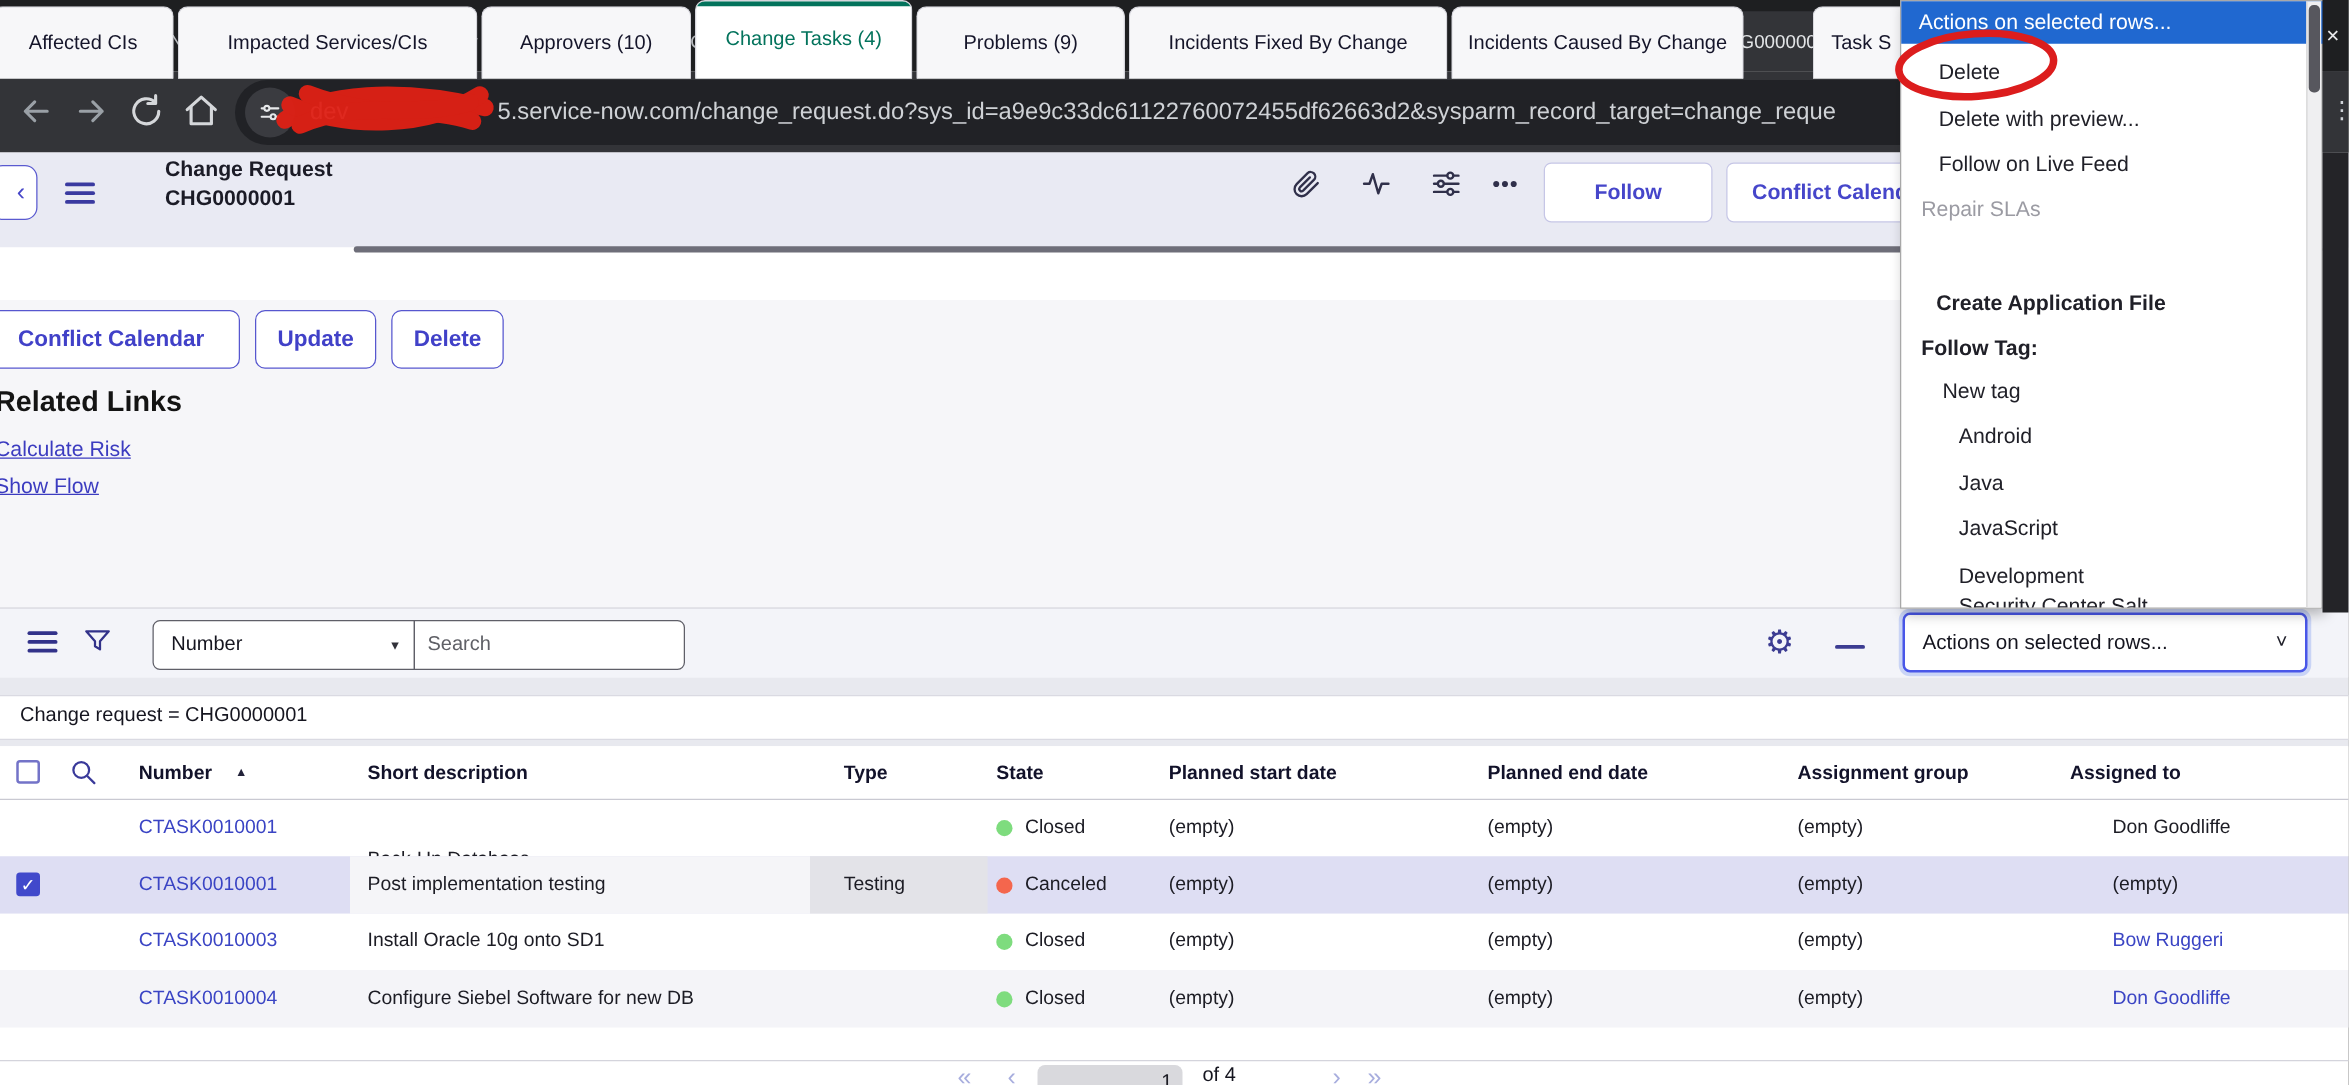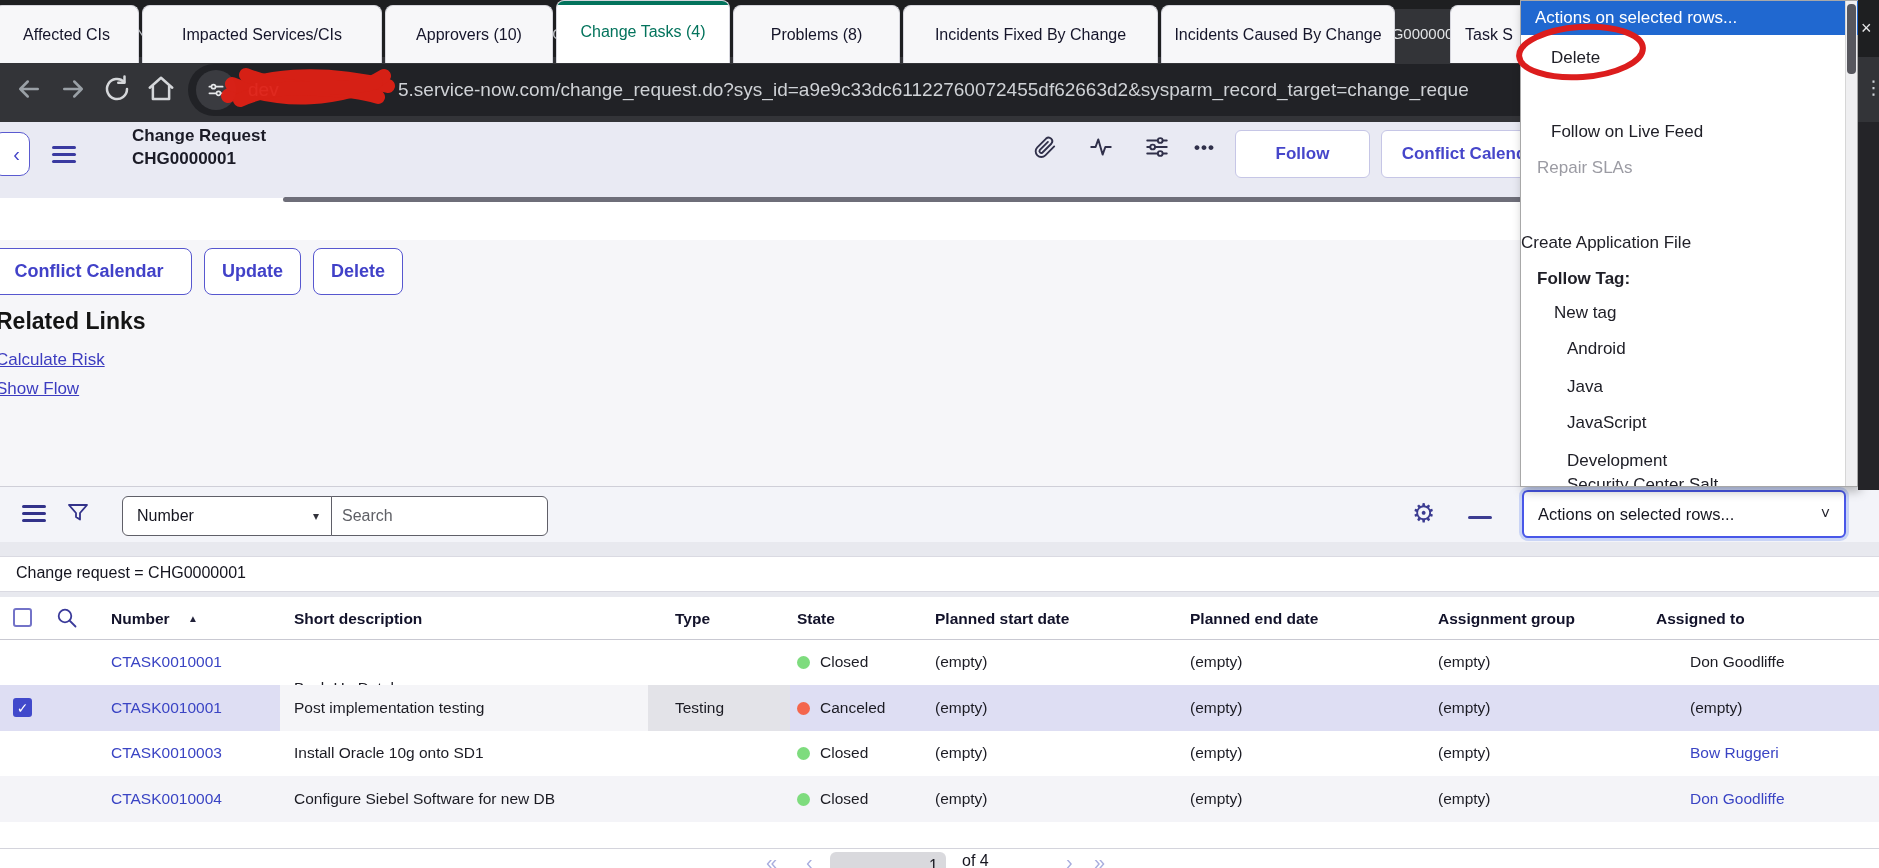--- a/index.html
+++ b/index.html
@@ -232,21 +232,21 @@
   <a class="abs rlink" style="top:379px;">Show Flow</a>
 
   <div class="abs ltabrow"></div>
   <div class="abs flex ltab" style="left:-6px;width:145px;">Affected CIs</div>
   <div class="abs flex ltab" style="left:142px;width:240px;">Impacted Services/CIs</div>
   <div class="abs flex ltab" style="left:385px;width:168px;">Approvers (10)</div>
   <div class="abs flex ltab active" style="left:556px;width:174px;">
     <span class="greenbar"></span>
     <span style="width:100%;text-align:center;">Change Tasks (4)</span>
   </div>
-  <div class="abs flex ltab" style="left:733px;width:167px;">Problems (8)</div>
+  <div class="abs flex ltab" style="left:733px;width:167px;">Problems (9)</div>
   <div class="abs flex ltab" style="left:903px;width:255px;">Incidents Fixed By Change</div>
   <div class="abs flex ltab" style="left:1161px;width:234px;">Incidents Caused By Change</div>
   <div class="abs flex ltab" style="left:1450px;width:380px;justify-content:flex-start;padding-left:14px;">Task S</div>
 
   <div class="abs ltoolbar"></div>
   <div class="abs" style="left:22px;top:505px;width:24px;height:3px;background:#32328a;border-radius:2px;
        box-shadow:0 7px 0 #32328a,0 14px 0 #32328a;"></div>
   <div class="abs licon" style="left:66px;top:501px;">
     <svg width="24" height="24" viewBox="0 0 24 24" fill="none" stroke="#32328a" stroke-width="1.8" stroke-linejoin="round">
         <path d="M3 4h18l-7 8v6.5L10 16v-4z"></path>
@@ -338,23 +338,24 @@
   <span class="abs pager" style="left:766px;">«</span>
   <span class="abs pager" style="left:806px;">‹</span>
   <input class="abs pagebox" value="1" style="">
   <span class="abs" style="left:962px;top:852px;font-size:16px;color:#15151f;">of 4</span>
   <span class="abs pager" style="left:1066px;">›</span>
   <span class="abs pager" style="left:1094px;">»</span>
 
   <div class="abs menu">
     <div class="mitem hl" style="top:0;padding-left:14px;">Actions on selected rows...</div>
     <div class="mitem" style="top:40px;padding-left:30px;">Delete</div>
+    <div class="mitem" style="top:78px;padding-left:30px;">Delete with preview...</div>
     <div class="mitem" style="top:114px;padding-left:30px;">Follow on Live Feed</div>
     <div class="mitem dis" style="top:150px;padding-left:16px;">Repair SLAs</div>
-    <div class="mitem" style="top:225px;">Create Application File</div>
+    <div class="mitem" style="top:225px;padding-left:28px;font-weight:bold;">Create Application File</div>
     <div class="mitem bold" style="top:261px;padding-left:16px;">Follow Tag:</div>
     <div class="mitem" style="top:295px;padding-left:33px;">New tag</div>
     <div class="mitem" style="top:331px;padding-left:46px;">Android</div>
     <div class="mitem" style="top:369px;padding-left:46px;">Java</div>
     <div class="mitem" style="top:405px;padding-left:46px;">JavaScript</div>
     <div class="mitem" style="top:443px;padding-left:46px;">Development</div>
     <div class="abs" style="left:0;top:474px;width:324px;height:11px;overflow:hidden;">
       <div style="padding-left:46px;font-size:17px;color:#202028;">Security Center Salt</div>
     </div>
     <div class="mtrack">

